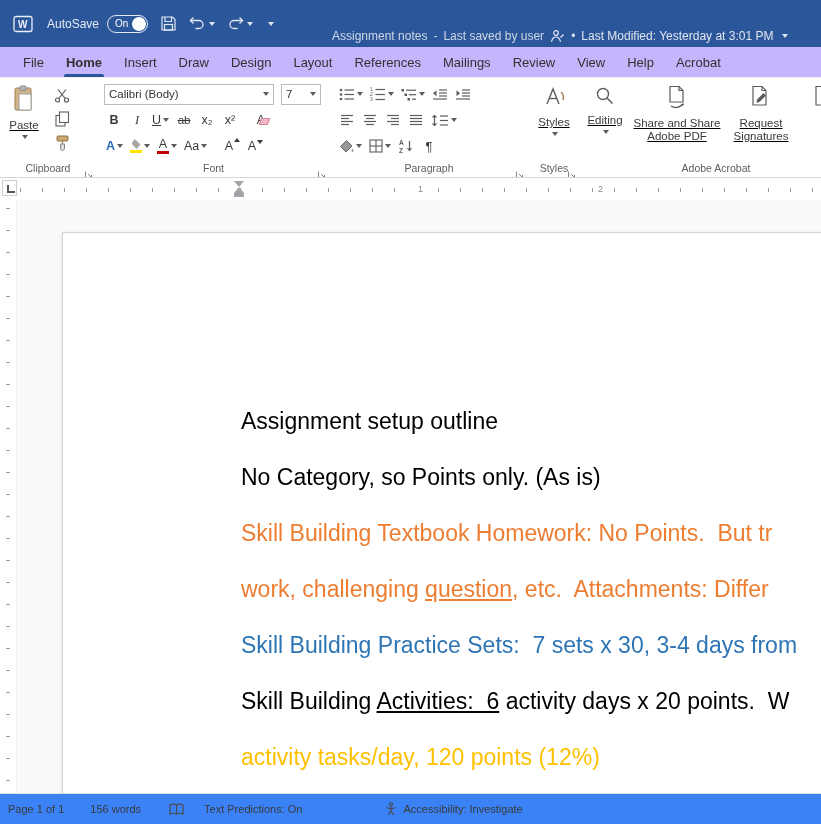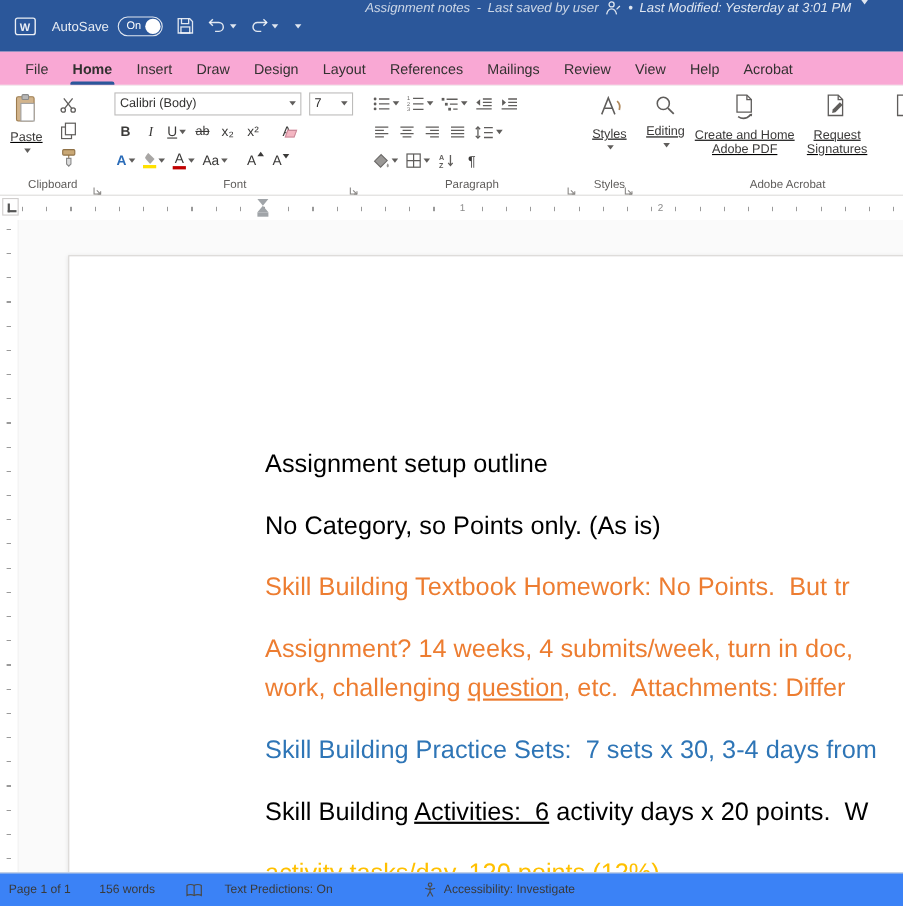--- a/index.html
+++ b/index.html
@@ -13,26 +13,26 @@
   .tb-icon { display:flex; align-items:center; justify-content:center; }
   .tb-applogo { margin-left:13px; }
   .tb-autosave { margin-left:14px; font-size:12px; }
   .toggle { margin-left:8px; width:41px; height:18px; border:1px solid rgba(255,255,255,.85);
             border-radius:9px; position:relative; display:flex; align-items:center; cursor:default; }
   .toggle .on-label { font-size:10px; margin-left:7px; color:#fff; }
   .toggle .knob { position:absolute; right:1px; top:1px; width:14px; height:14px; border-radius:50%; background:#fff; }
   .tb-btn { background:transparent; border:none; margin-left:12px; display:flex; align-items:center; cursor:default; }
   .chev-w { width:0; height:0; border-left:3.5px solid transparent; border-right:3.5px solid transparent;
             border-top:4px solid rgba(255,255,255,.85); display:inline-block; margin-left:3px; }
-  .tb-title { position:absolute; left:332px; top:0; height:47px; display:flex; align-items:flex-start; gap:6px; white-space:nowrap;font-style:italic; }
+  .tb-title { position:absolute; left:332px; top:12px; height:47px; display:flex; align-items:center; gap:6px; white-space:nowrap; }
   .tb-title .dim { color:rgba(255,255,255,.75); }
   .tb-title .mod { color:rgba(255,255,255,.85); }
 
   
-  .tabsrow { position:absolute; top:47px; left:0; right:0; height:31px; background:#f9a8d4;
+  .tabsrow { position:absolute; top:47px; left:0; right:0; height:31px; background:#c4b5fd;
              display:flex; align-items:stretch; padding-left:12px; border-bottom:1px solid #f0efee; }
   .tab { display:flex; align-items:center; padding:0 11px; font-size:13px; color:#323130;
          position:relative; cursor:default; }
   .tab.active { font-weight:bold; }
   .tab.active::after { content:''; position:absolute; left:9px; right:9px; bottom:0; height:3px;
                        background:#2b579a; border-radius:2px 2px 0 0; }
 
   
   .ribbon { position:absolute; top:78px; left:0; right:0; height:100px; background:#fff;
             display:flex; border-bottom:1px solid #d8d6d4; overflow:hidden; }
@@ -541,21 +541,21 @@
           <span>
             <svg width="24" height="25">
                 <g fill="none" stroke="#5f5d5b" stroke-width="1.2">
                   <path d="M5 1.5 H14 L18 5.5 V17 H5 Z"></path>
                   <path d="M14 1.5 V5.5 H18"></path>
                 </g>
                 <path d="M6 21 q6 4 12 -2" stroke="#5f5d5b" stroke-width="1.4" fill="none"></path>
                 <path d="M18.5 21 L18.8 18.2 L16 19.2 Z" fill="#5f5d5b"></path>
               </svg>
           </span>
-          <span class="bb-label">Create and Home</span>
+          <span class="bb-label">Share and Share</span>
           <span class="bb-label" style="margin-top:0">Adobe PDF</span>
         </button>
         <button class="bigbtn" style="width:76px">
           <span>
             <svg width="24" height="25">
                 <g fill="none" stroke="#5f5d5b" stroke-width="1.2">
                   <path d="M4 1.5 H13 L17 5.5 V20 H4 Z"></path>
                   <path d="M13 1.5 V5.5 H17"></path>
                 </g>
                 <path d="M8 14.5 L14.5 8 L17 10.5 L10.5 17 L7.5 17.7 Z" fill="#5f5d5b"></path>
@@ -601,21 +601,20 @@
           <div class="para" style="color: rgb(0, 0, 0);">
             <div class="line"><span class="run">Assignment setup outline</span></div>
           </div>
           <div class="para" style="color: rgb(0, 0, 0);">
             <div class="line"><span class="run">No Category, so Points only. (As is)</span></div>
           </div>
           <div class="para" style="color: rgb(237, 125, 49);">
             <div class="line"><span class="run">Skill Building Textbook Homework: No Points.  But tr</span></div>
           </div>
           <div class="para" style="color: rgb(237, 125, 49);">
-            <div class="line"><span class="run">Assignment? 14 weeks, 4 submits/week, turn in doc,</span></div>
             <div class="line"><span class="run">work, challenging </span><span class="run u">question</span><span class="run">, etc.  Attachments: Differ</span></div>
           </div>
           <div class="para" style="color: rgb(46, 117, 182);">
             <div class="line"><span class="run">Skill Building Practice Sets:  7 sets x 30, 3-4 days from</span></div>
           </div>
           <div class="para" style="color: #000000;">
             <div class="line"><span class="run">Skill Building </span><span class="run u">Activities:  6</span><span class="run"> activity days x 20 points.  W</span></div>
           </div>
           <div class="para" style="color: rgb(255, 192, 0);">
             <div class="line"><span class="run">activity tasks/day, 120 points (12%)</span></div>

